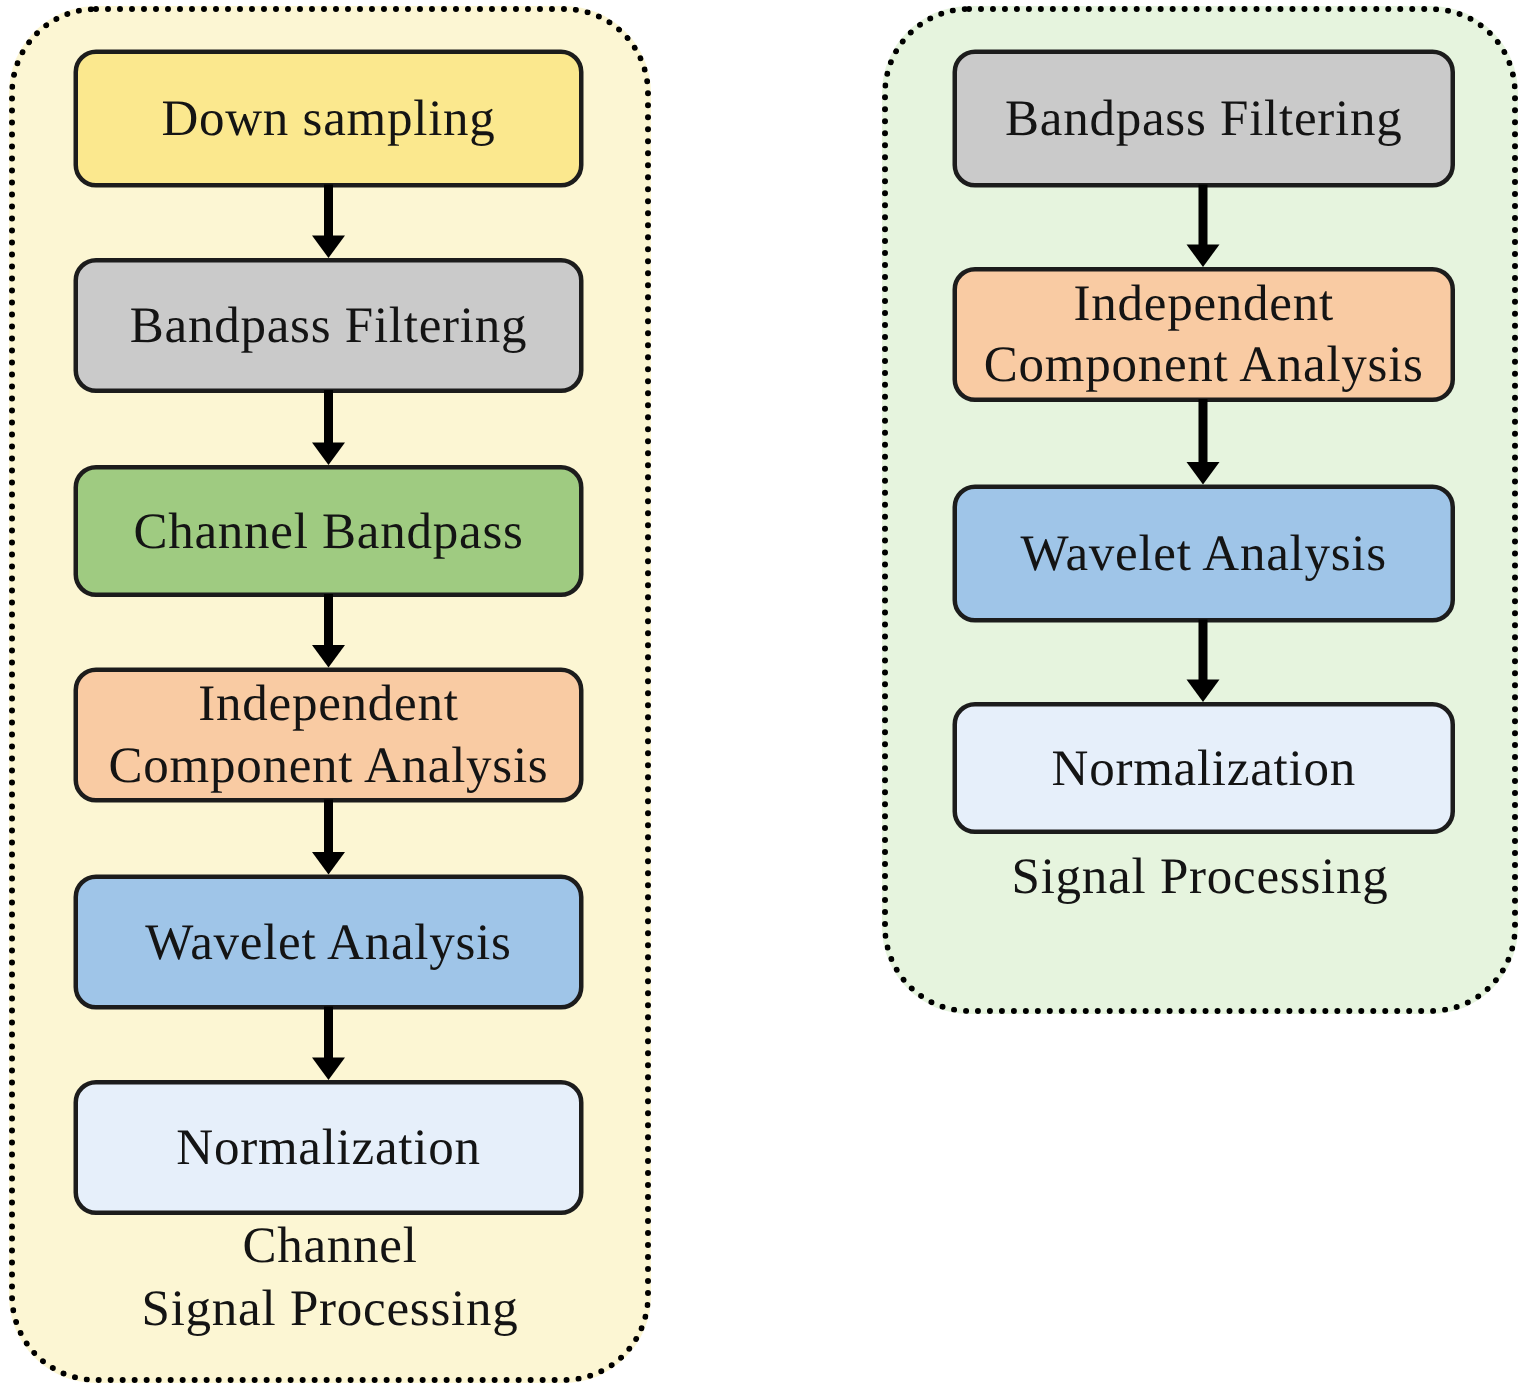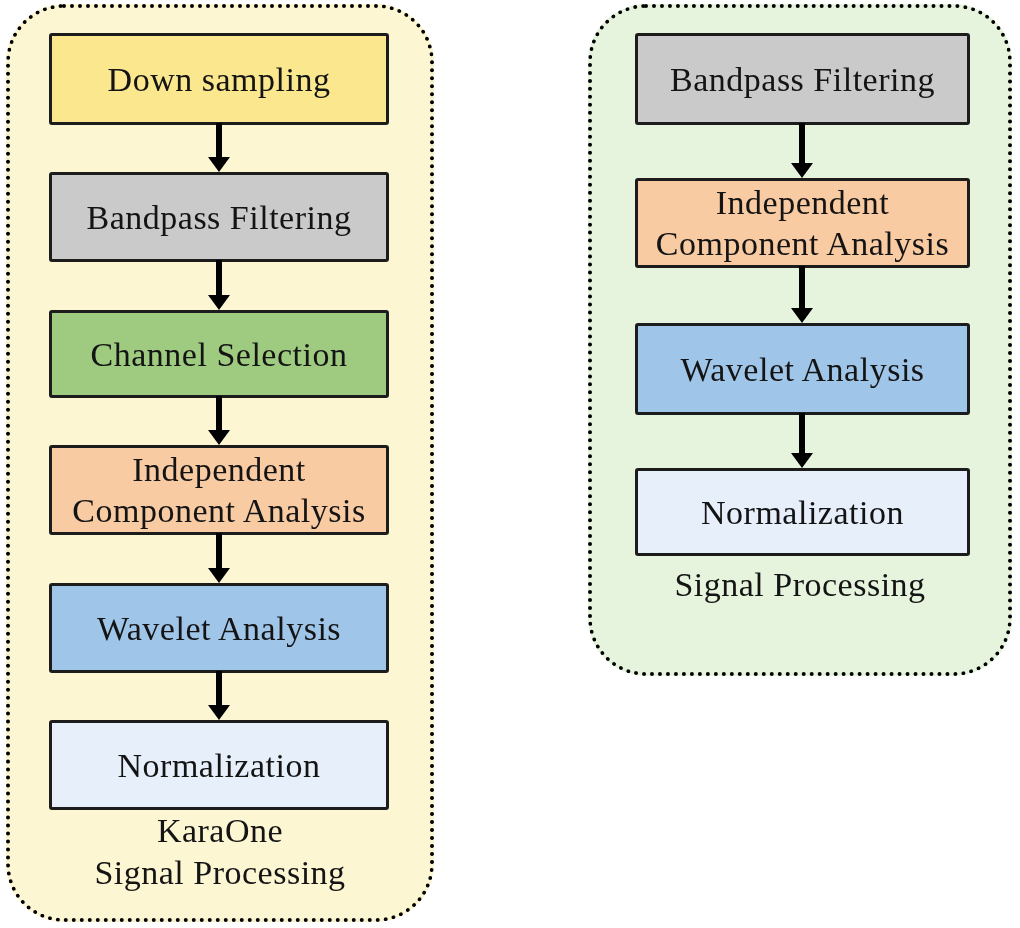--- a/index.html
+++ b/index.html
@@ -7,21 +7,21 @@
   body { font-family: "Liberation Serif", serif; color: #141414; }
   .stage { position: relative; width: 1020px; height: 928px; background: #ffffff; overflow: hidden; }
 
   .panel { position: absolute; border: 4px dotted #000; border-radius: 58px; }
   #panel-karaone { left: 6px; top: 4px; width: 428px; height: 918px; }
   #panel-feis   { left: 588px; top: 4px; width: 424px; height: 672px; }
 
   .box {
     position: absolute;
     border: 3px solid #1c1c1c;
-    border-radius: 3px;
+    border-radius: 15px;
     display: flex; flex-direction: column;
     align-items: center; justify-content: center;
     text-align: center;
     font-size: 34px; line-height: 41px;
     letter-spacing: 0.5px;
   }
   .box span { display: block; }
 
   .arrow { position: absolute; width: 22px; }
   .arrow .shaft { position: absolute; left: 8px; top: -2px; bottom: 13px; width: 6px; background: #000; }
@@ -52,21 +52,21 @@
     <div class="box" style="left: 39px; top: 164px; width: 340px; height: 90px; background-color: rgb(202, 202, 202);">
       <span>Bandpass Filtering</span>
     </div>
 
     <div class="arrow" style="left:198px; top:254px; height:48px;">
       <div class="shaft"></div>
       <div class="head"></div>
     </div>
 
     <div class="box" style="left: 39px; top: 302px; width: 340px; height: 88px; background-color: rgb(159, 203, 129);">
-      <span>Channel Selection</span>
+      <span>Channel Bandpass</span>
     </div>
 
     <div class="arrow" style="left:198px; top:390px; height:47px;">
       <div class="shaft"></div>
       <div class="head"></div>
     </div>
 
     <div class="box" style="left: 39px; top: 437px; width: 340px; height: 90px; background-color: rgb(249, 203, 163);">
       <span>Independent</span>
       <span>Component Analysis</span>
@@ -84,21 +84,21 @@
     <div class="arrow" style="left:198px; top:665px; height:47px;">
       <div class="shaft"></div>
       <div class="head"></div>
     </div>
 
     <div class="box" style="left: 39px; top: 712px; width: 340px; height: 90px; background-color: rgb(230, 239, 250);">
       <span>Normalization</span>
     </div>
 
     <div class="caption" style="top:802px;">
-      <span>KaraOne</span>
+      <span>Channel</span>
       <span>Signal Processing</span>
     </div>
 
   </section>
 
   <section class="panel" id="panel-feis" style="background-color: rgb(230, 244, 222);">
 
     <div class="box" style="left: 43px; top: 25px; width: 335px; height: 92px; background-color: rgb(202, 202, 202);">
       <span>Bandpass Filtering</span>
     </div>

